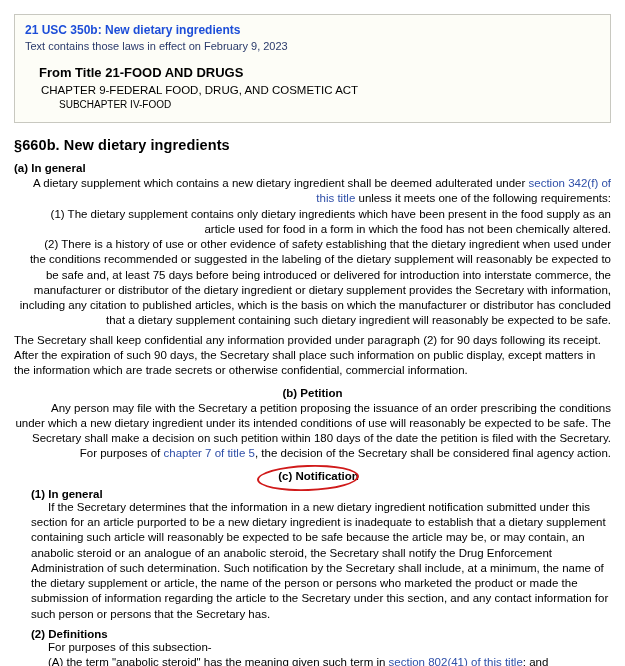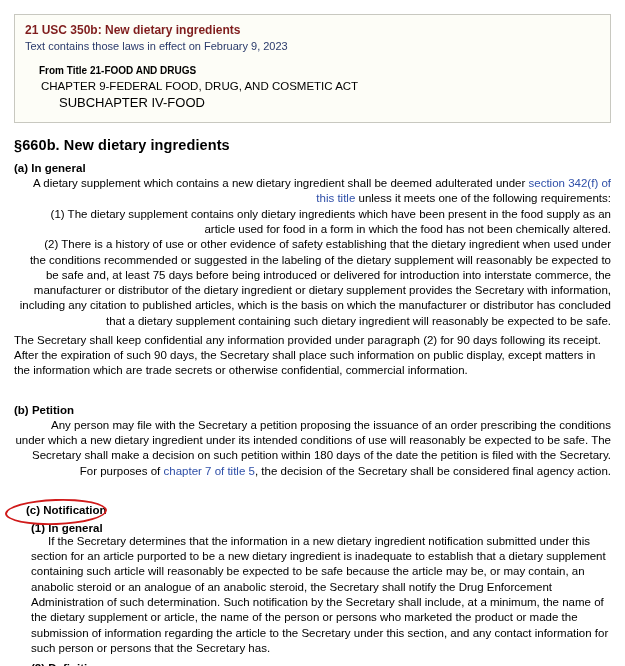--- a/index.html
+++ b/index.html
@@ -25,43 +25,43 @@
   .header-box {
     border: 1px solid #c8c8c0;
     background: #fdfdf7;
     box-sizing: border-box;
     padding: 7px 10px 9px 10px;
     margin: 4px 0 0 0;
   }
   .hdr-title {
     font-weight: bold;
     font-size: 12px;
-    color: #7f1d1d;
+    color: #1d4ed8;
     line-height: 1.35;
   }
   .hdr-sub {
     font-size: 11px;
     color: #2a3a6b;
     line-height: 1.4;
     margin-top: 1px;
   }
   .hdr-from {
     font-weight: bold;
-    font-size: 10px;
+    font-size: 13px;
     margin-top: 9px;
     margin-left: 14px;
     line-height: 1.4;
   }
   .hdr-chapter {
     font-size: 11.5px;
     margin-left: 16px;
     line-height: 1.45;
   }
   .hdr-subchapter {
-    font-size: 13px;
+    font-size: 10px;
     margin-left: 34px;
     line-height: 1.45;
   }
   
   .sec-title {
     font-weight: bold;
     font-size: 14.5px;
     margin: 14px 0 9px 0;
     letter-spacing: 0.1px;
   }
@@ -76,21 +76,21 @@
     text-align: left;
   }
   .para {
     margin-bottom: 0px;
     line-height: 1.33;
   }
   .ind1 { text-indent: 17px; text-align: right; }
   .ind2 { margin-left: 17px; text-indent: 17px; }
   .ind-block2 { margin-left: 34px; }
   .gap { margin-top: 4px; }
-  .gap-s { margin-top: 25px; }
+  .gap-s { margin-top: 8px; text-align: center; }
   a.lnk {
     color: #2f4fa8;
     text-decoration: none;
   }
   .nested-head {
     font-weight: bold;
     margin-left: 17px;
     margin-top: 6px;
   }
   

